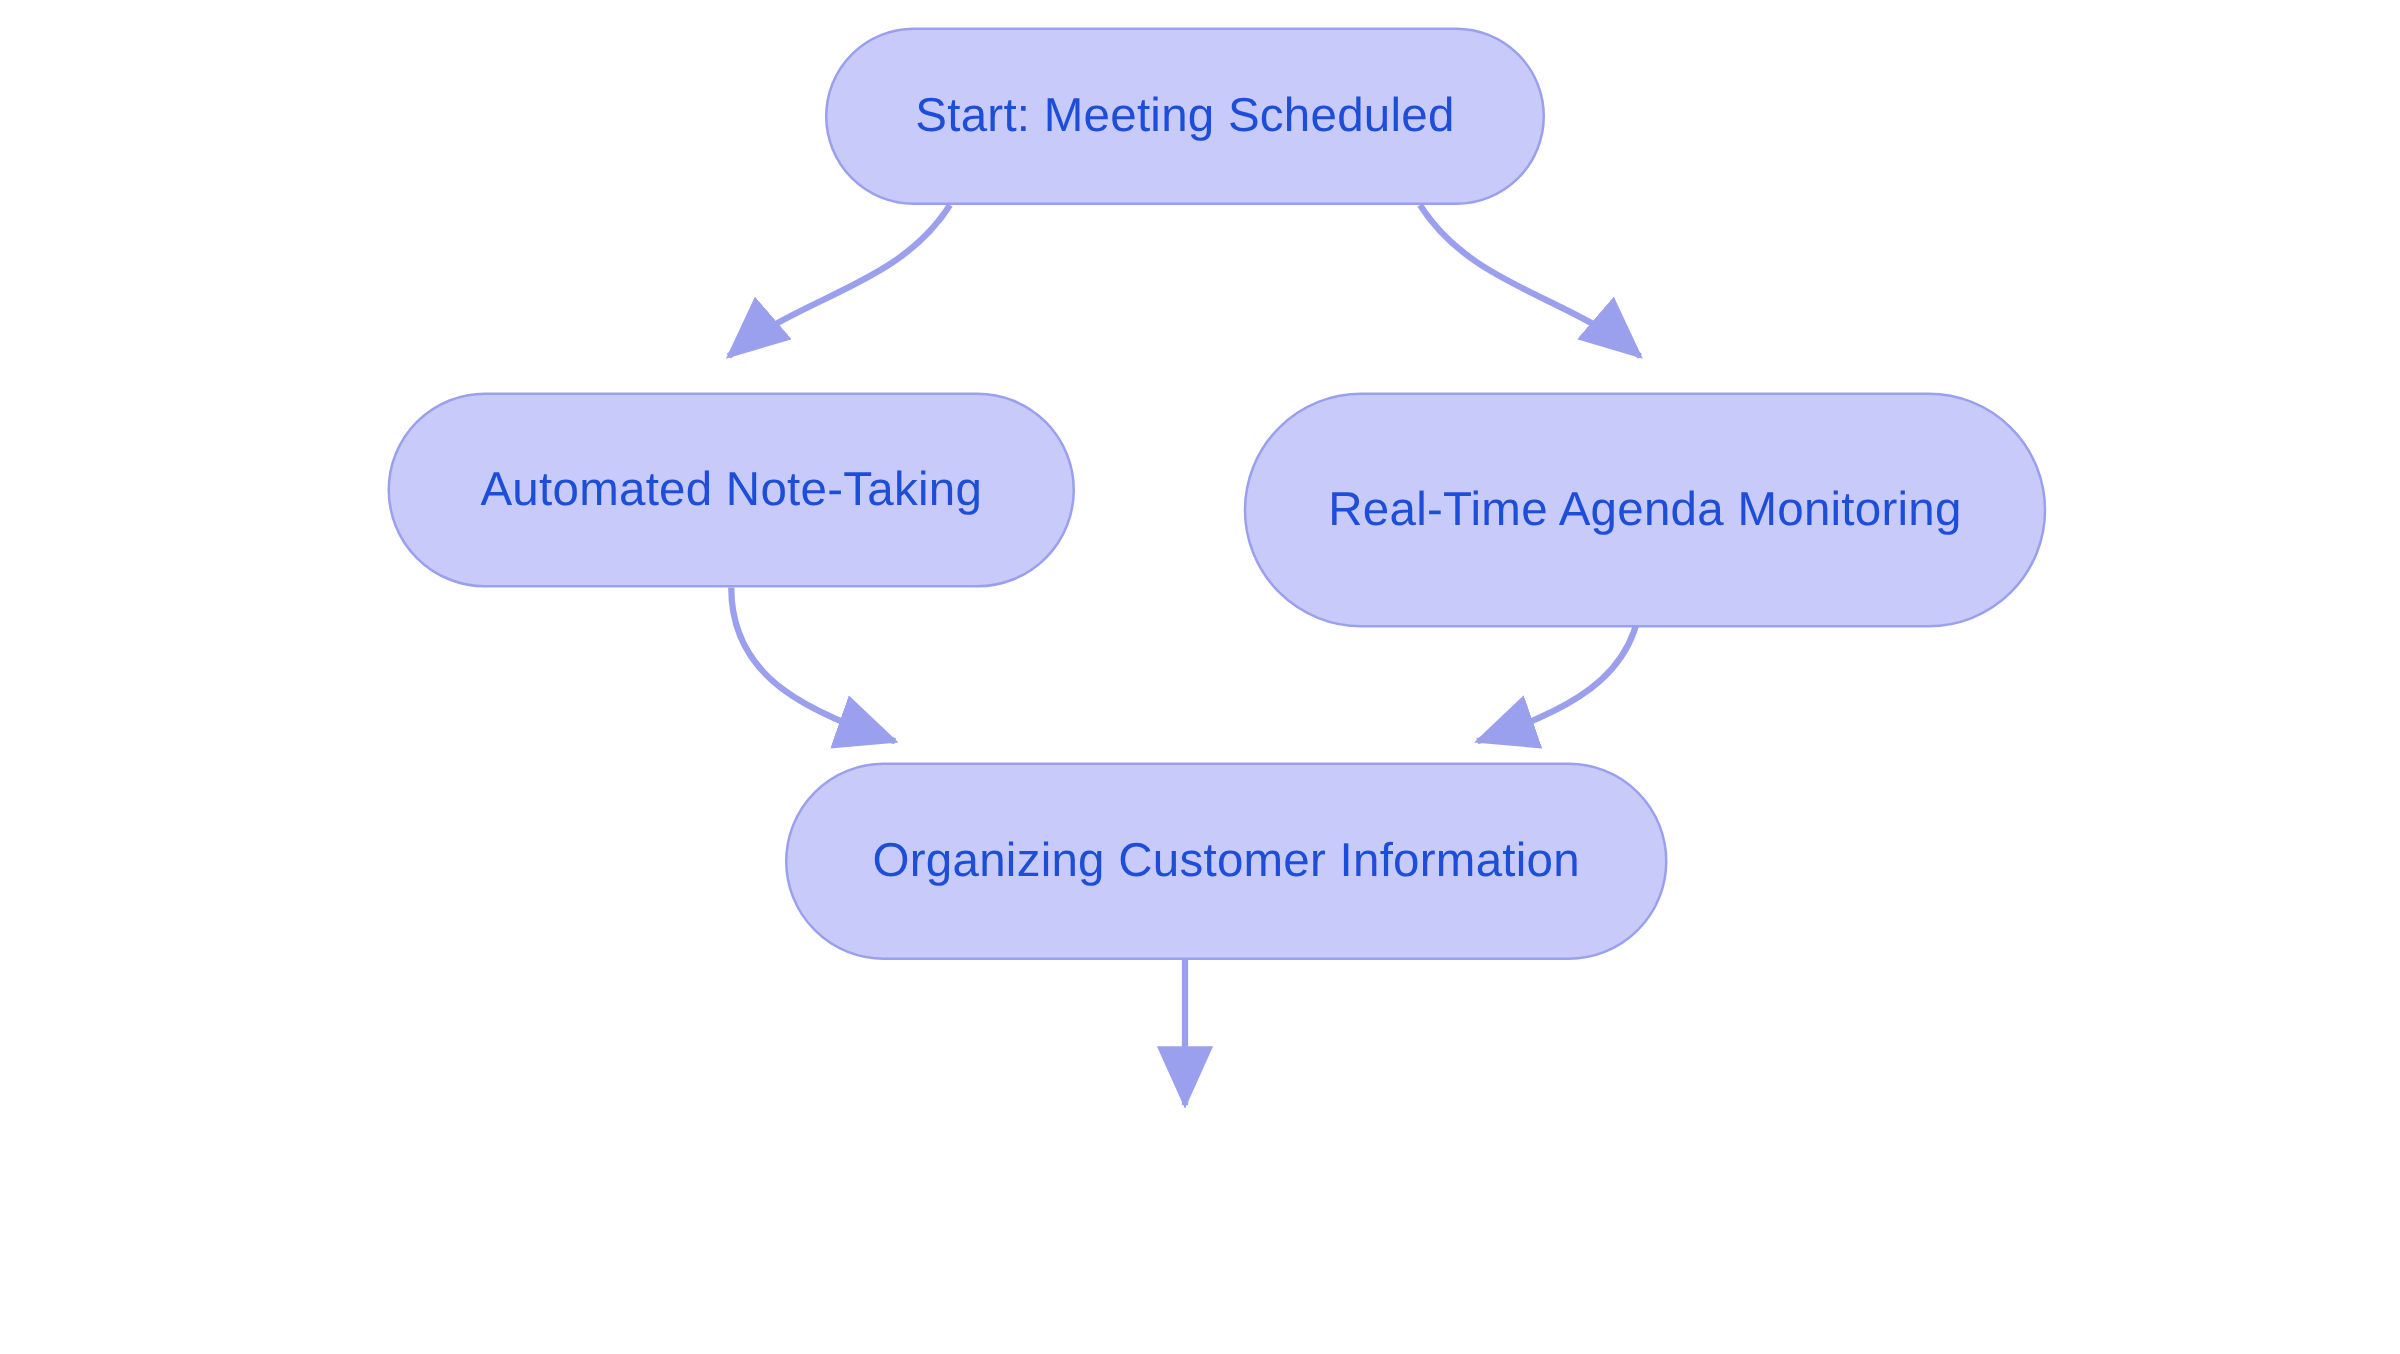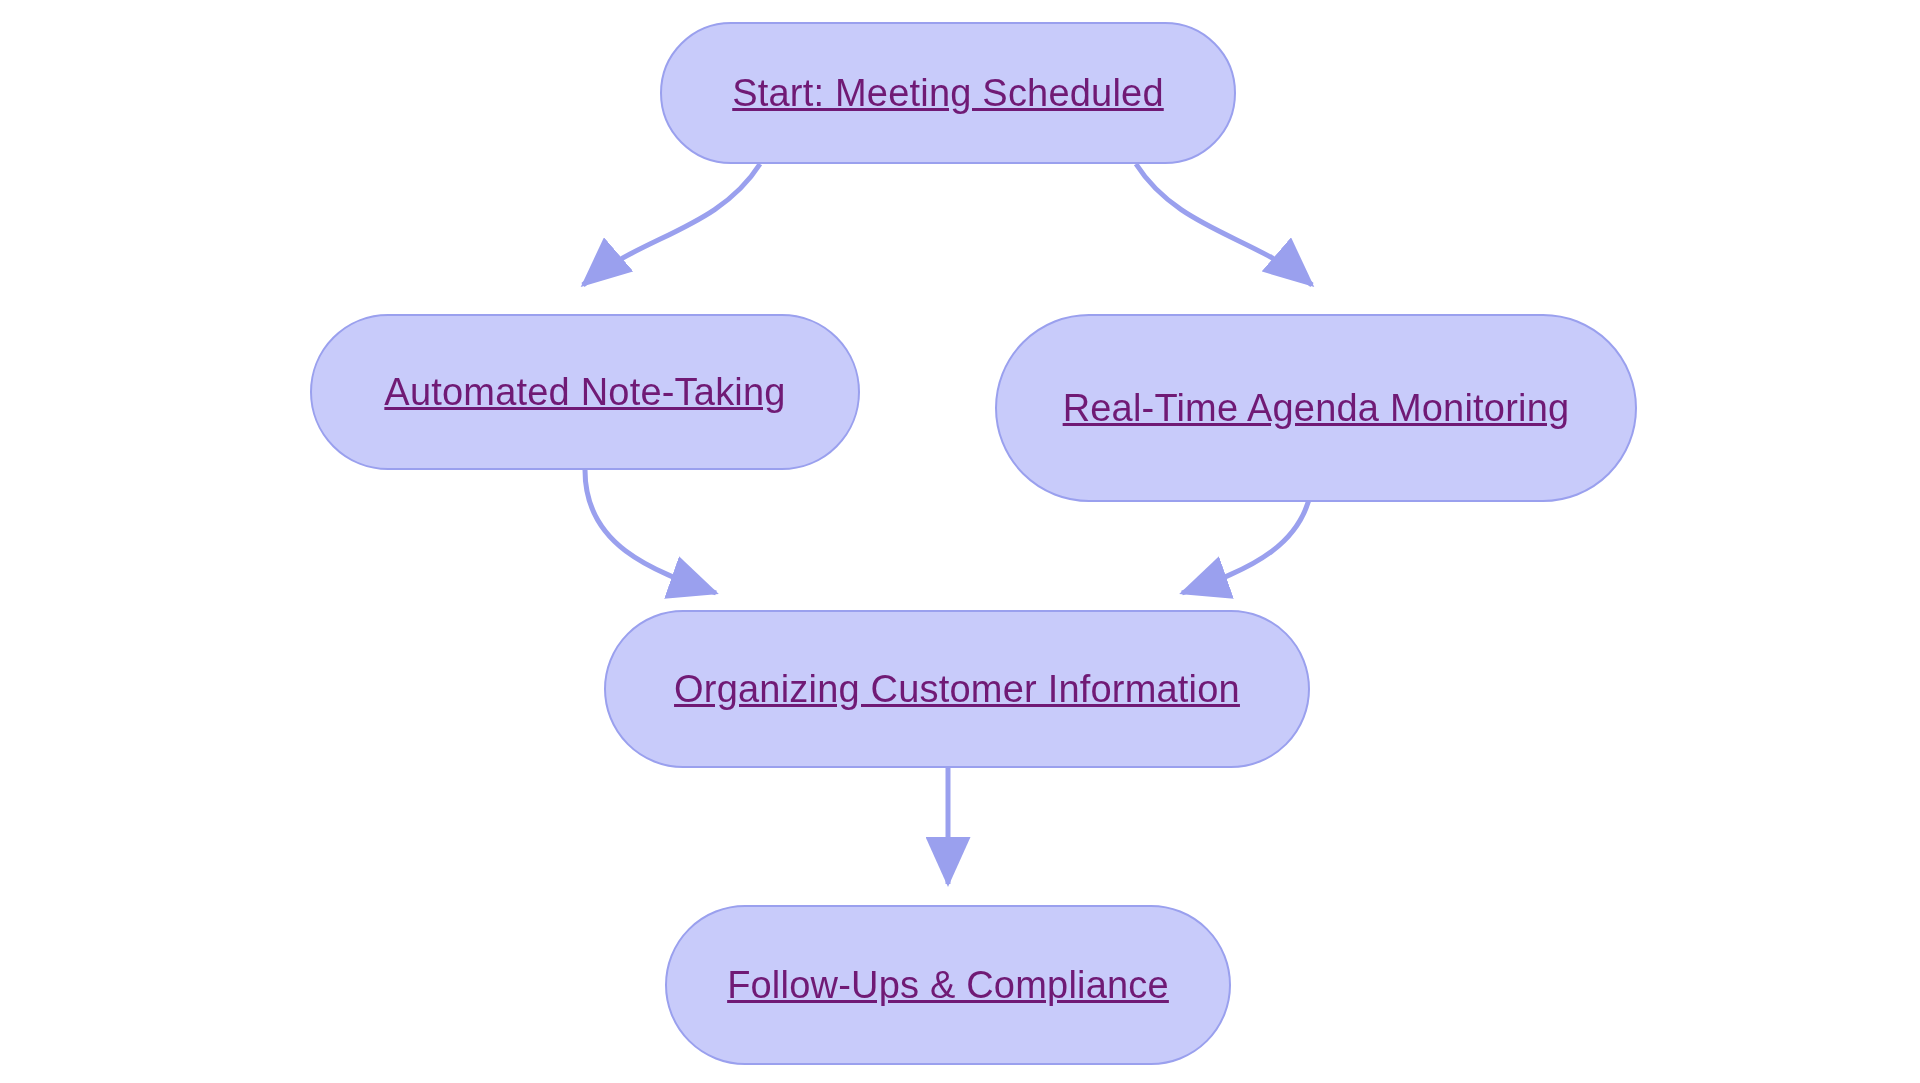--- a/index.html
+++ b/index.html
@@ -38,30 +38,29 @@
     border: 2px solid #9aa0ee;
     border-radius: 999px;
     color: #3333cc;
     font-family: "Liberation Sans", sans-serif;
     font-weight: 400;
     letter-spacing: 0.2px;
     white-space: nowrap;
     user-select: none;
   }
   .node-label {
-    color: #701a75;
+    color: #1d4ed8;
     font-size: 38px;
     line-height: 1;
     padding: 0 14px;
-    text-decoration: underline;
   }
   #node-start        { left: 660px;  top: 22px;   width: 576px; height: 142px; }
   #node-notes        { left: 310px;  top: 314px;  width: 550px; height: 156px; }
   #node-agenda       { left: 995px;  top: 314px;  width: 642px; height: 188px; }
-  #node-organizing   { left: 604px;  top: 610px;  width: 706px; height: 158px; }
+  #node-organizing   { left: 628px;  top: 610px;  width: 706px; height: 158px; }
   #node-followups    { left: 665px;  top: 905px;  width: 566px; height: 160px; }
 </style>
 </head>
 <body>
 
 <div id="diagram-root">
 
   <svg id="edge-layer" viewBox="0 0 1920 1083">
     <defs>
       <marker id="arrowhead" markerWidth="10" markerHeight="9" refX="9.4" refY="4.5" orient="auto" markerUnits="strokeWidth">
@@ -89,17 +88,14 @@
   </div>
 
   <div class="node" id="node-agenda">
     <span class="node-label">Real-Time Agenda Monitoring</span>
   </div>
 
   <div class="node" id="node-organizing">
     <span class="node-label">Organizing Customer Information</span>
   </div>
 
-  <div class="node" id="node-followups">
-    <span class="node-label">Follow-Ups &amp; Compliance</span>
-  </div>
 
 </div>
 
 </body></html>

